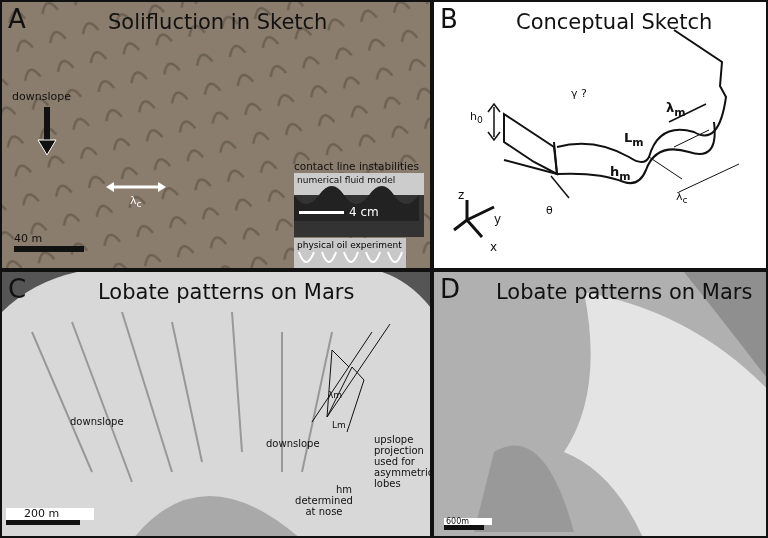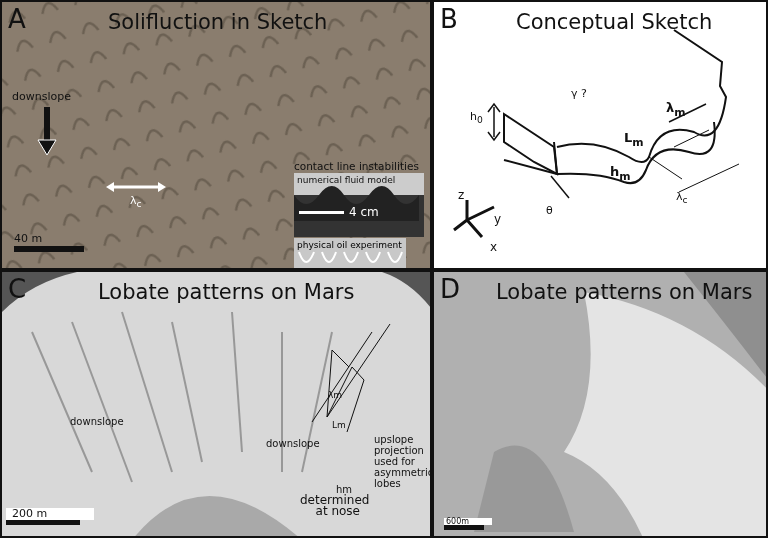--- a/index.html
+++ b/index.html
@@ -109,22 +109,22 @@
       <rect x="4" y="248" width="74" height="5" fill="#111"></rect>
  </svg>
  <div class="letter">C</div>
  <div class="title" style="left:96px">Lobate patterns on Mars</div>
  <div class="lbl" style="left:68px;top:144px;font-size:10px">downslope</div>
  <div class="lbl" style="left:264px;top:166px;font-size:10px">downslope</div>
  <div class="lbl" style="left:326px;top:118px;font-size:9px">λm</div>
  <div class="lbl" style="left:330px;top:148px;font-size:9px">Lm</div>
  <div class="lbl" style="left:372px;top:162px;font-size:10px;width:60px;line-height:11px">upslope projection used for asymmetric lobes</div>
  <div class="lbl" style="left:334px;top:212px;font-size:10px">hm</div>
- <div class="lbl" style="left:298px;top:223px;font-size:12px;width:60px;line-height:11px;text-align:right">determined at nose</div>
- <div class="lbl" style="left:10px;top:235px;font-size:11px">200 m</div>
+ <div class="lbl" style="left:292px;top:223px;font-size:10px;width:60px;line-height:11px;text-align:center">determined at nose</div>
+ <div class="lbl" style="left:22px;top:235px;font-size:11px">200 m</div>
 </div>
 
 <div class="panel" id="pD">
  <svg width="336" height="268">
   <path d="M150 20 Q260 40 336 120 V268 H210 Q180 200 130 180 Q170 120 150 20Z" fill="#e4e4e4"></path>
   <path d="M60 180 Q110 150 140 260 H40Z" fill="#999"></path>
   <path d="M250 0 H336 V110 Q290 50 250 0Z" fill="#8f8f8f"></path>
   <rect x="10" y="246" width="48" height="7" fill="#fff"></rect>
       <rect x="10" y="253" width="40" height="5" fill="#111"></rect>
  </svg>

